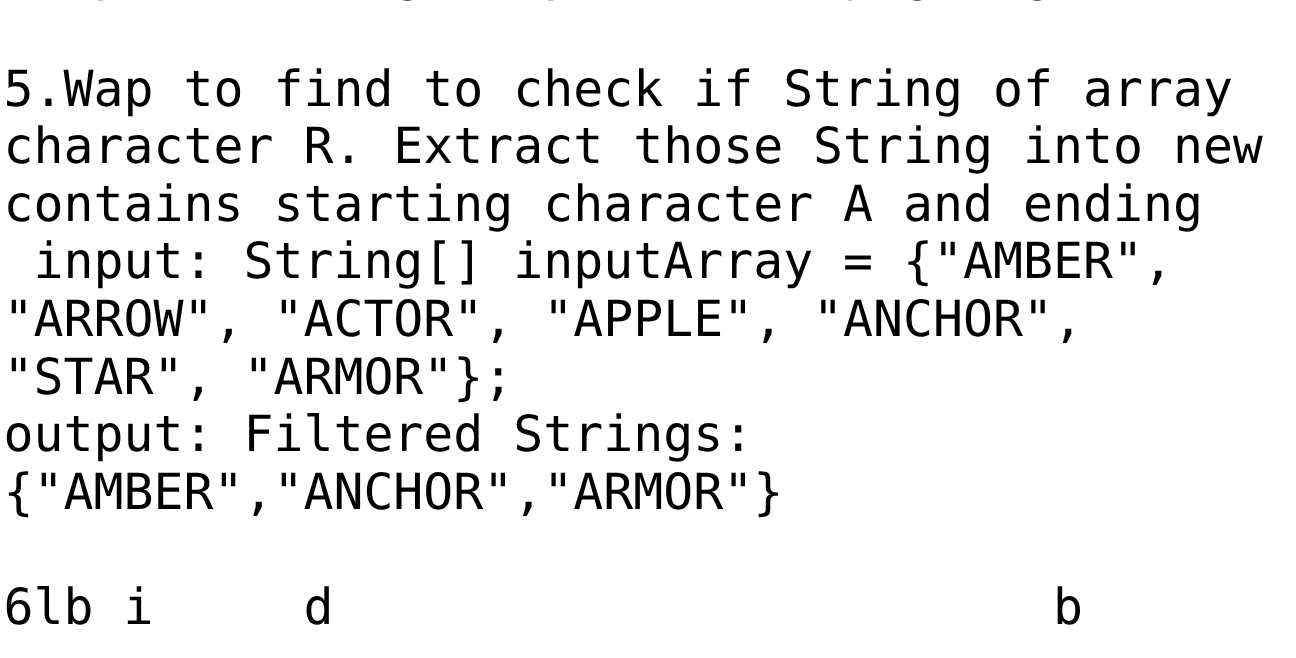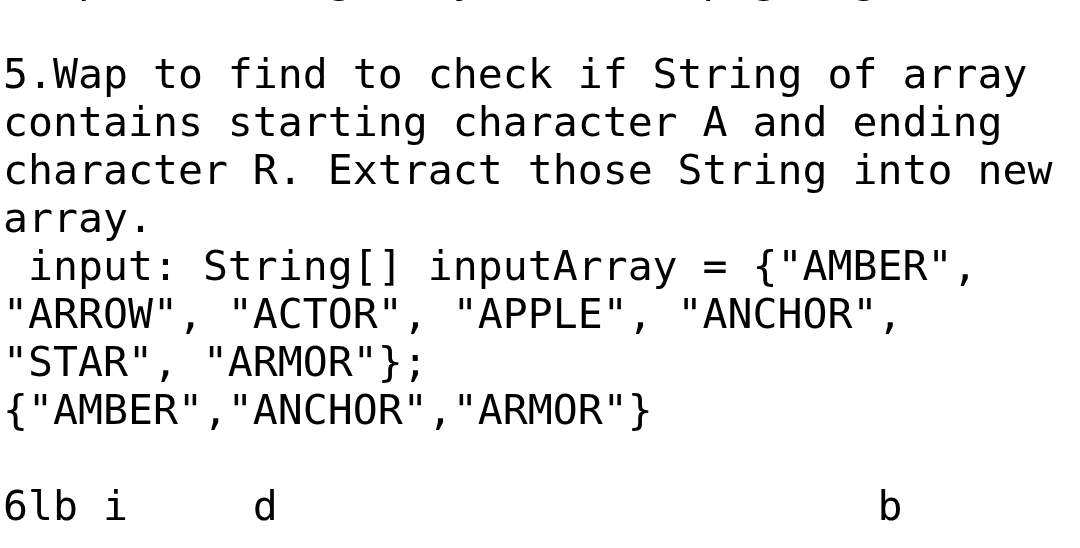--- a/index.html
+++ b/index.html
@@ -39,28 +39,28 @@
 <body>
 
 <div class="page">
   <div class="textblock">
 
     <div class="line">   p         g    y         p g   g</div>
 
     <div class="line"></div>
 
     <div class="line">5.Wap to find to check if String of array</div>
+    <div class="line">character R. Extract those String into new</div>
     <div class="line">contains starting character A and ending</div>
-    <div class="line">character R. Extract those String into new</div>
-    <div class="line">array.</div>
 
     <div class="line"> input: String[] inputArray = {"AMBER",</div>
     <div class="line">"ARROW", "ACTOR", "APPLE", "ANCHOR",</div>
     <div class="line">"STAR", "ARMOR"};</div>
 
+    <div class="line">output: Filtered Strings:</div>
     <div class="line">{"AMBER","ANCHOR","ARMOR"}</div>
 
     <div class="line"></div>
 
     <div class="line">6lb i     d                        b</div>
 
   </div>
 </div>
 
 </body></html>

